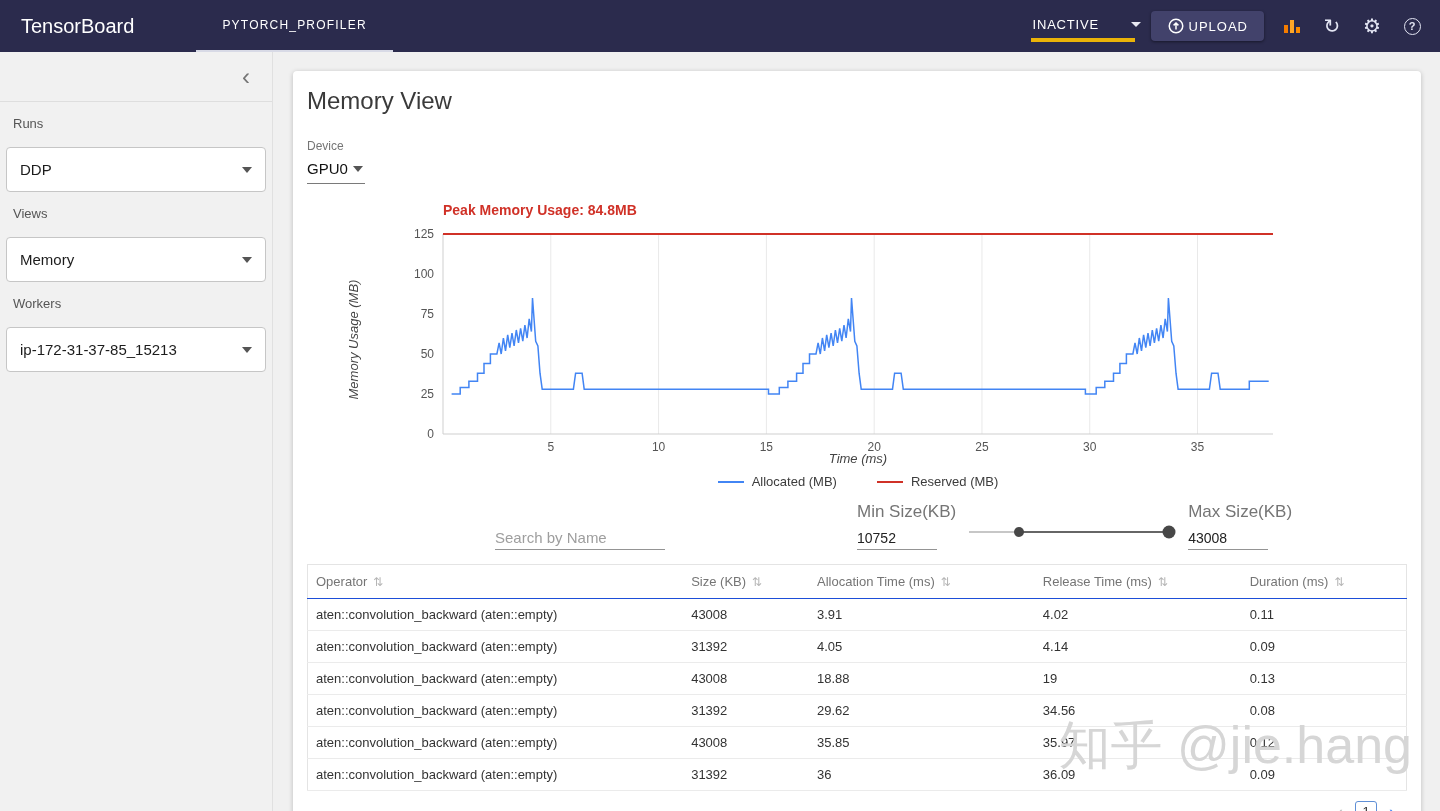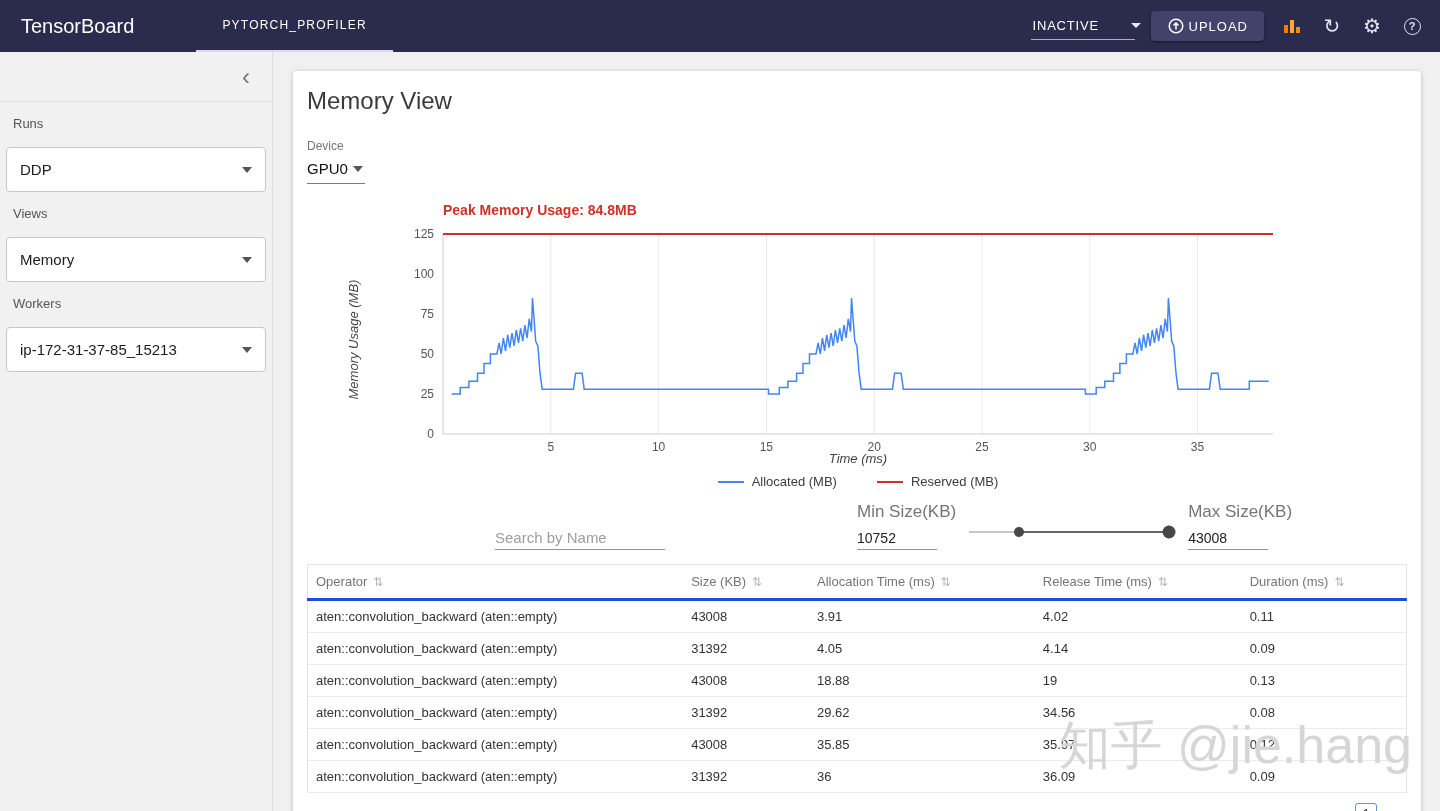--- a/index.html
+++ b/index.html
@@ -17,21 +17,21 @@
   .app-title { color:#fff; font-size:20px; margin-left:21px; font-weight:400; }
   .tab-bar { margin-left:62px; align-self:stretch; display:flex; }
   .tab {
     display:flex; align-items:center; padding:0 26px; color:#fff;
     font-size:12px; letter-spacing:1.2px; font-weight:500;
     border-bottom:2px solid #d8dae6; cursor:pointer;
   }
   .header-right { margin-left:auto; display:flex; align-items:center; gap:16px; margin-right:16px; }
   .status-select {
     display:flex; align-items:center; justify-content:space-between; width:104px;
-    border-bottom:1px solid #eab308; padding:6px 2px; color:#fff; font-size:13px;
+    border-bottom:4px solid #eab308; padding:6px 2px; color:#fff; font-size:13px;
     letter-spacing:0.8px; cursor:pointer;gap:32px;
   }
   .caret-down {
     width:0; height:0; border-left:5px solid transparent; border-right:5px solid transparent;
     border-top:5px solid #e8e9f2; display:inline-block;
   }
   .upload-btn {
     display:flex; align-items:center; gap:4px; background:#42426b; border:none;
     border-radius:4px; color:#fff; font-size:13px; letter-spacing:1px; font-weight:500;
     padding:6px 16px; box-shadow:0 1px 3px rgba(0,0,0,0.45); cursor:pointer;
@@ -116,21 +116,21 @@
   .slider-dot { position:absolute; top:6px; border-radius:50%; background:#474747; transform:translate(-50%,-50%); cursor:pointer; }
   .dot-min { width:10px; height:10px; }
   .dot-max { width:13px; height:13px; }
   
   .op-table {
     margin:14px 14px 0 14px; width:1100px; border-collapse:collapse;
     border:1px solid #e4e4e4;
   }
   .op-table th {
     text-align:left; font-size:13px; color:#757575; font-weight:400;
-    padding:9px 8px; border-bottom:3px solid #1d4ed8; cursor:pointer; white-space:nowrap;
+    padding:9px 8px; border-bottom:1px solid #1d4ed8; cursor:pointer; white-space:nowrap;
   }
   .op-table td {
     font-size:13px; color:#333; padding:8px 8px; border-bottom:1px solid #ebebeb; white-space:nowrap;
   }
   .sort { margin-left:6px; color:#b5b5b5; font-size:12px; }
   
   .pagination { display:flex; justify-content:flex-end; align-items:center; gap:12px; margin:10px 26px 0 0; }
   .page-prev { color:#bdbdbd; font-size:18px; cursor:pointer; }
   .page-next { color:#4285f4; font-size:18px; cursor:pointer; }
   .page-box {

